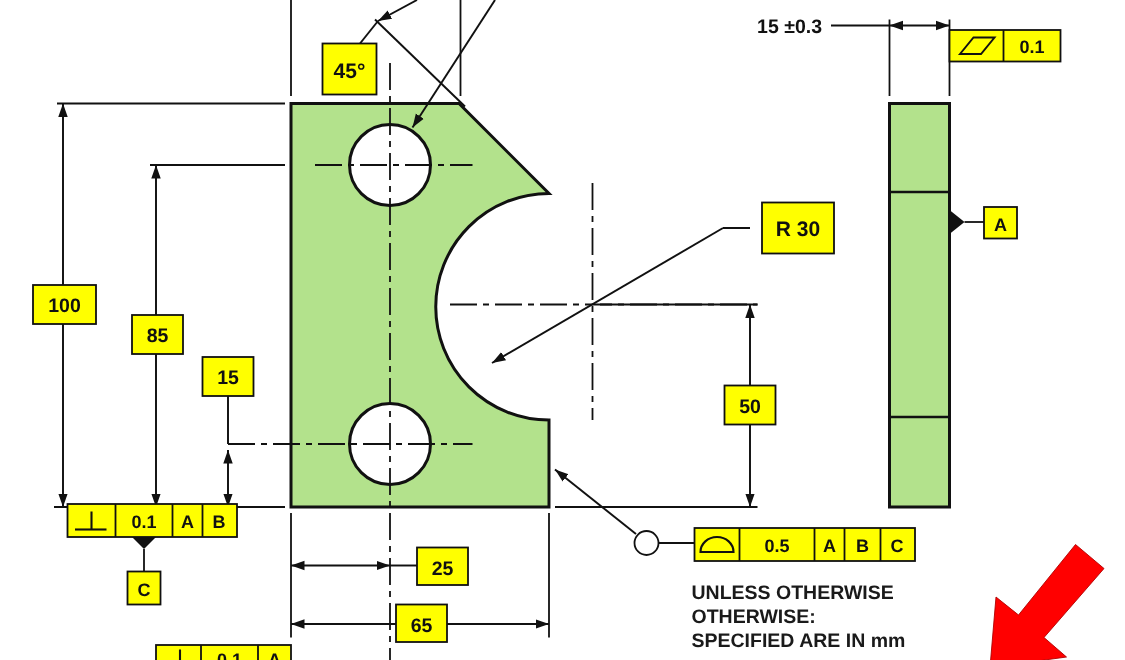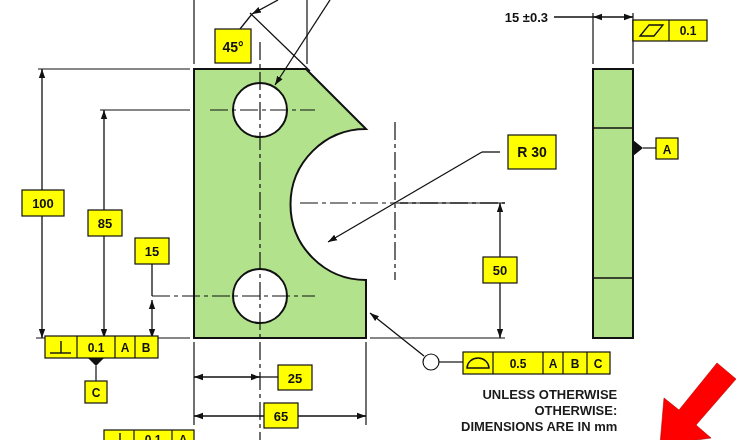--- a/index.html
+++ b/index.html
@@ -1,20 +1,20 @@
 <!DOCTYPE html>
 <html><head>
   <meta charset="utf-8">
   <style>
     html, body { margin: 0; padding: 0; background: #ffffff; }
     body { width: 750px; height: 440px; overflow: hidden; position: relative; font-family: "Liberation Sans", sans-serif; }
     svg { position: absolute; left: 0; top: 0; }
     .lbl { font-family: "Liberation Sans", sans-serif; font-weight: bold; fill: #111; }
     .note { position: absolute; left: 461px; top: 387px; font-family: "Liberation Sans", sans-serif; font-weight: bold; font-size: 13px; line-height: 16px; color: #1a1a1a; }
-    .note div { white-space: nowrap; text-align: right; }
+    .note div { white-space: nowrap; }
   </style>
 </head>
 <body>
 
 <svg width="750" height="440" viewBox="0 0 750 440">
   <defs>
     <marker id="arr" viewBox="0 0 10 10" refX="10" refY="5" markerWidth="9" markerHeight="9" orient="auto-start-reverse" markerUnits="userSpaceOnUse">
       <path d="M0,1.5 L10,5 L0,8.5 z" fill="#111"></path>
     </marker>
   </defs>
@@ -173,14 +173,14 @@
   </g>
 
   <g>
     <path d="M717,363 L736,379 L696,425 L711,438 L660,445 L664,398 L679,410 Z" fill="#ff0000" stroke="#b00000" stroke-width="0.6"></path>
   </g>
 </svg>
 
 <div class="note">
   <div>UNLESS OTHERWISE</div>
   <div>OTHERWISE:</div>
-  <div>DIMENSIONS ARE IN mm</div>
+  <div>SPECIFIED ARE IN mm</div>
 </div>
 
 </body></html>

